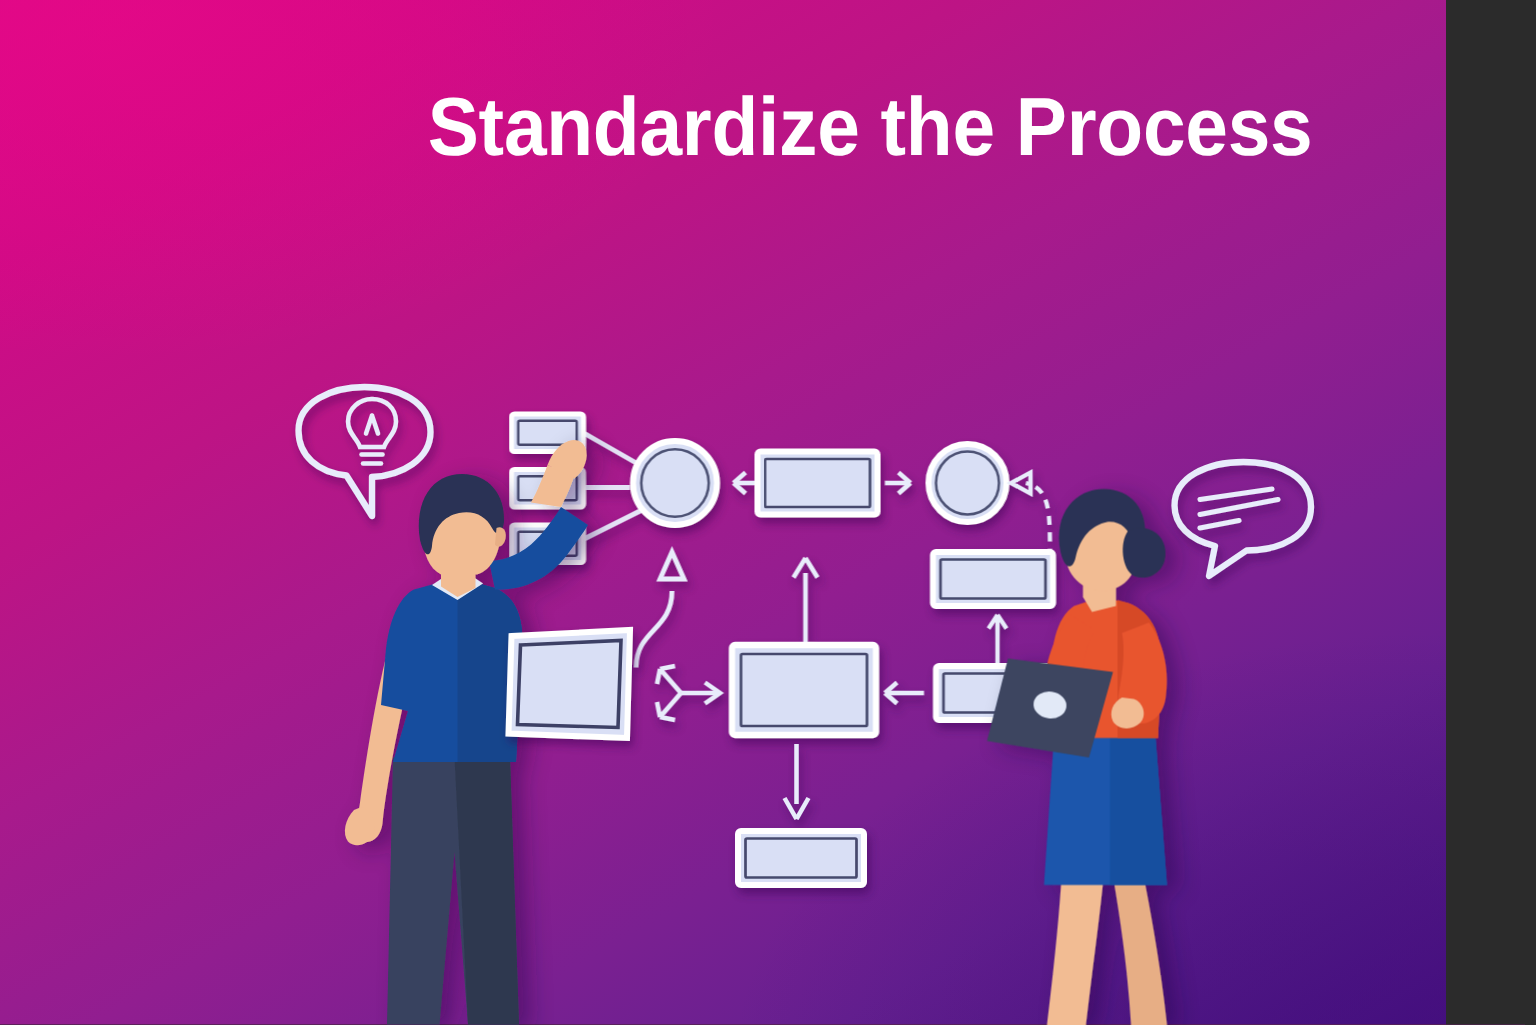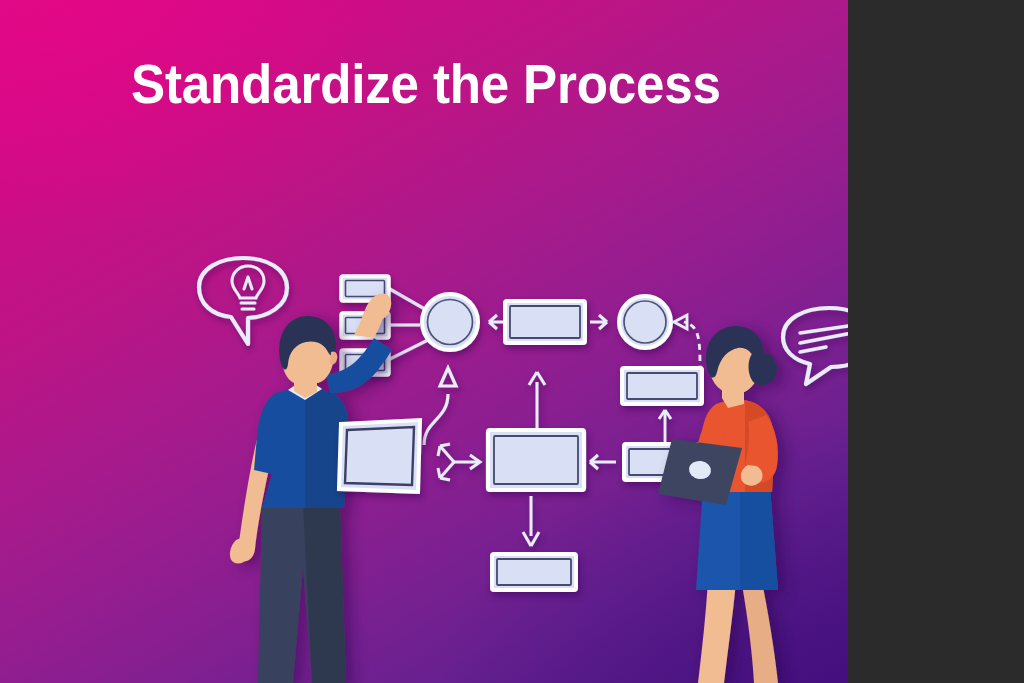--- a/index.html
+++ b/index.html
@@ -2,25 +2,26 @@
 <html><head>
 <meta charset="utf-8">
 <style>
   html, body {
     margin: 0;
     padding: 0;
     background: #2b2b2b;
   }
   #stage {
     position: relative;
-    width: 848px;
+    width: 964px;
     height: 683px;
     overflow: hidden;
     font-family: "Liberation Sans", sans-serif;
     background: #8f1a8c;
+    text-align: right;
   }
   #bg {
     position: absolute;
     inset: 0;
     background: linear-gradient(150deg,
         #dd0a87 0%,
         #d00b86 14%,
         #bd1485 30%,
         #a81a8c 44%,
         #911e90 58%,

